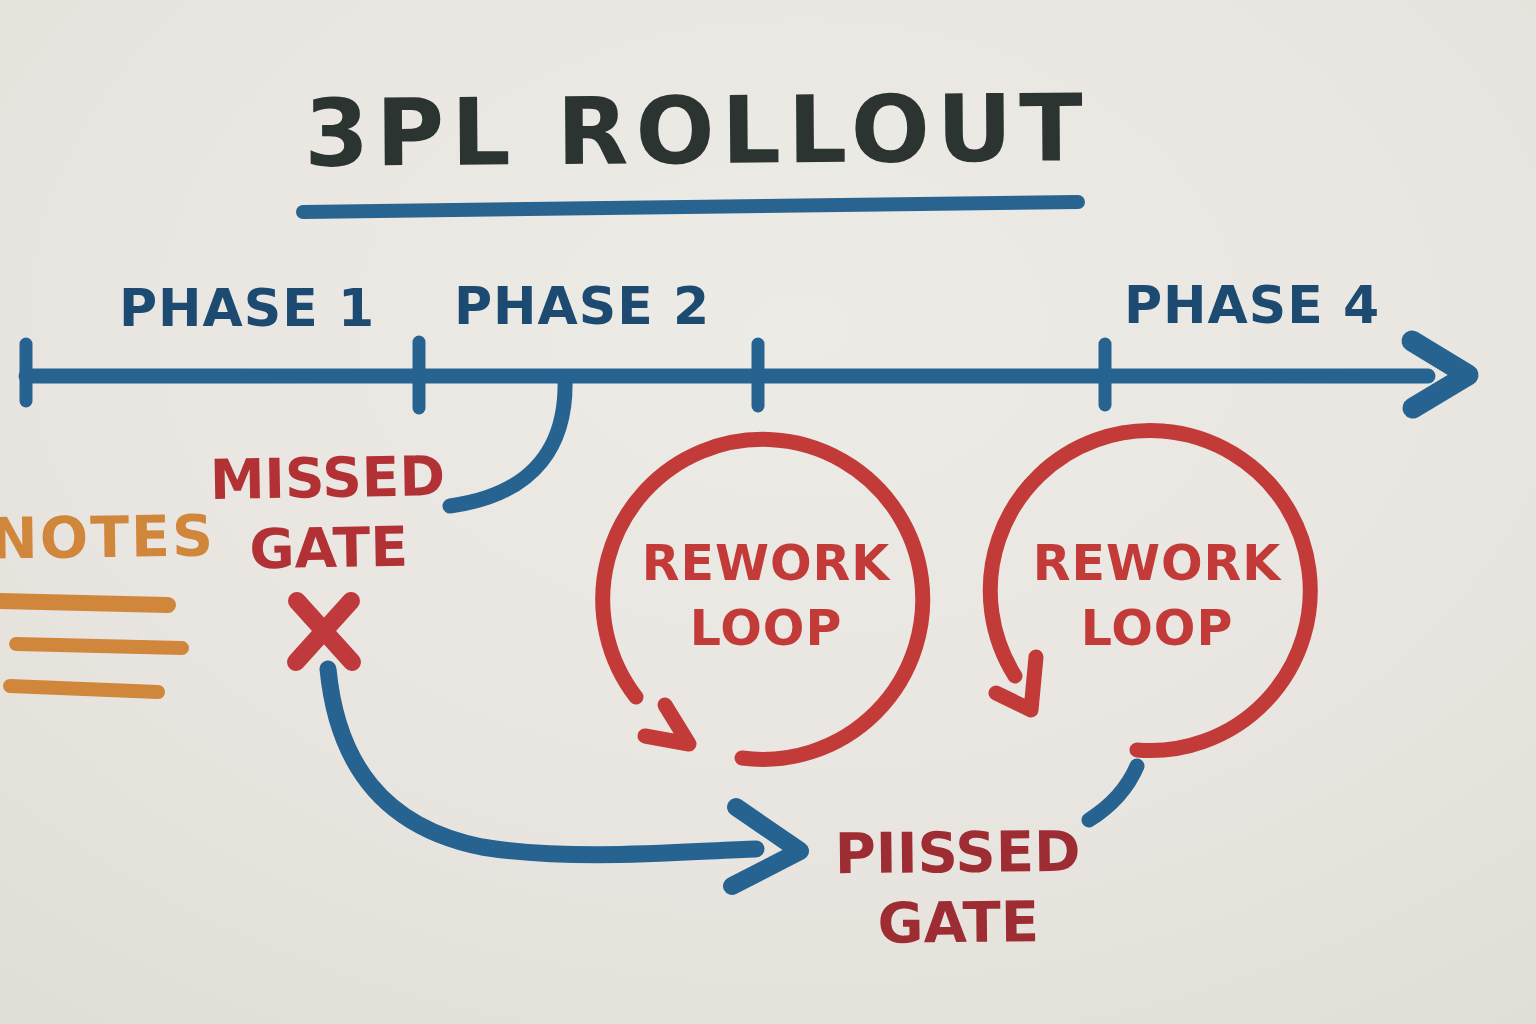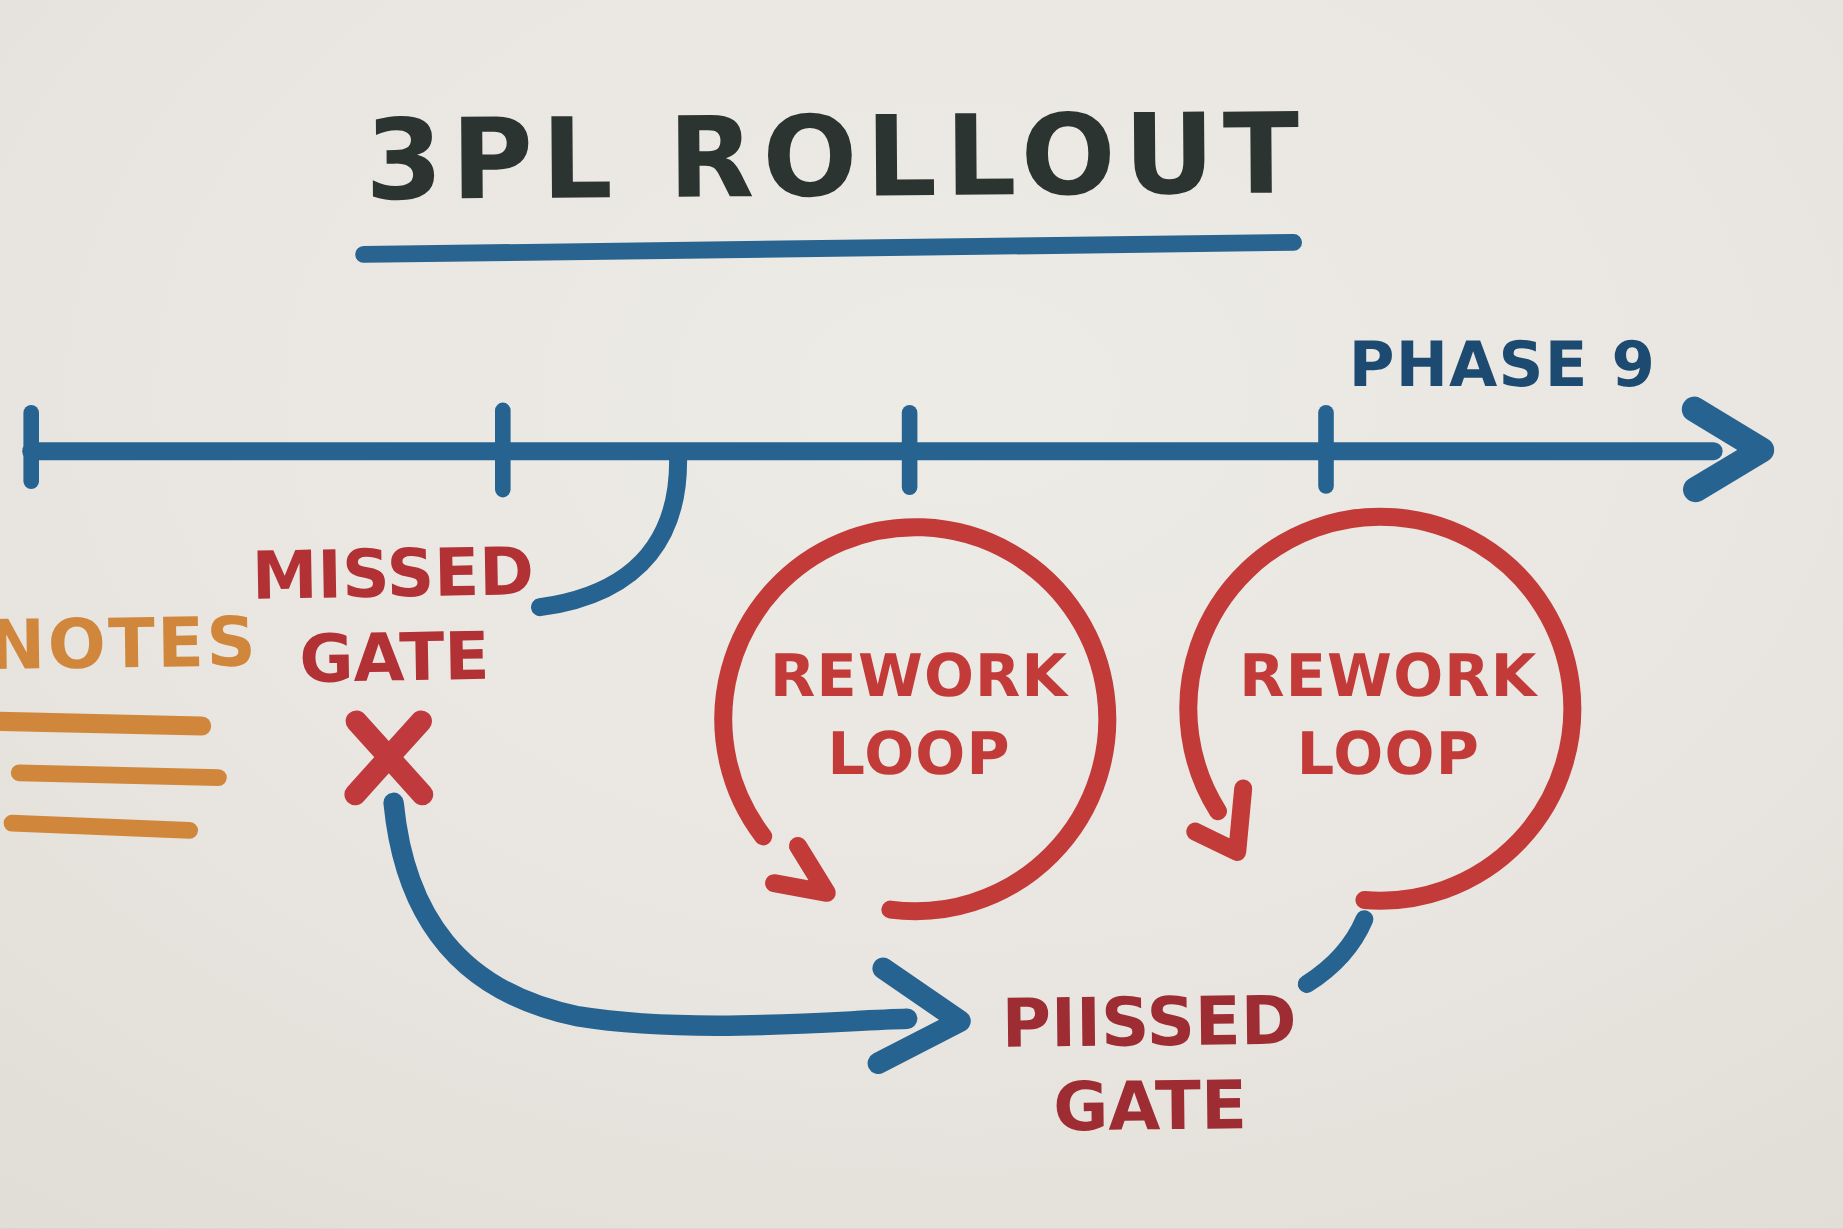--- a/index.html
+++ b/index.html
@@ -64,21 +64,23 @@
     <g>
       <path d="M 328 669 C 337 762, 382 827, 482 847 C 575 862, 690 851, 756 849" stroke="#276391" stroke-width="17" stroke-linecap="round" fill="none"></path>
       <path d="M 736 807 L 800 851 L 732 886" stroke="#276391" stroke-width="18" stroke-linecap="round" stroke-linejoin="round" fill="none"></path>
     </g>
 
     <path d="M 1137 766 C 1126 792, 1108 808, 1089 820" stroke="#276391" stroke-width="15" stroke-linecap="round" fill="none"></path>
   </svg>
 
   <div class="txt title" style="left:697px;top:131px;">3PL ROLLOUT</div>
 
-  <div class="txt phase" style="left:1252px;top:305px;">PHASE 9</div>
+  <div class="txt phase" style="left:247px;top:308px;">PHASE 1</div>
+  <div class="txt phase" style="left:582px;top:306px;">PHASE 2</div>
+  <div class="txt phase" style="left:1252px;top:305px;">PHASE 4</div>
 
   <div class="txt missed stack" style="left:328px;top:513px;">
     <span>MISSED</span>
     <span>GATE</span>
   </div>
 
   <div class="notes">NOTES</div>
 
   <div class="txt rework stack" style="left:766px;top:596px;">
     <span>REWORK</span>

